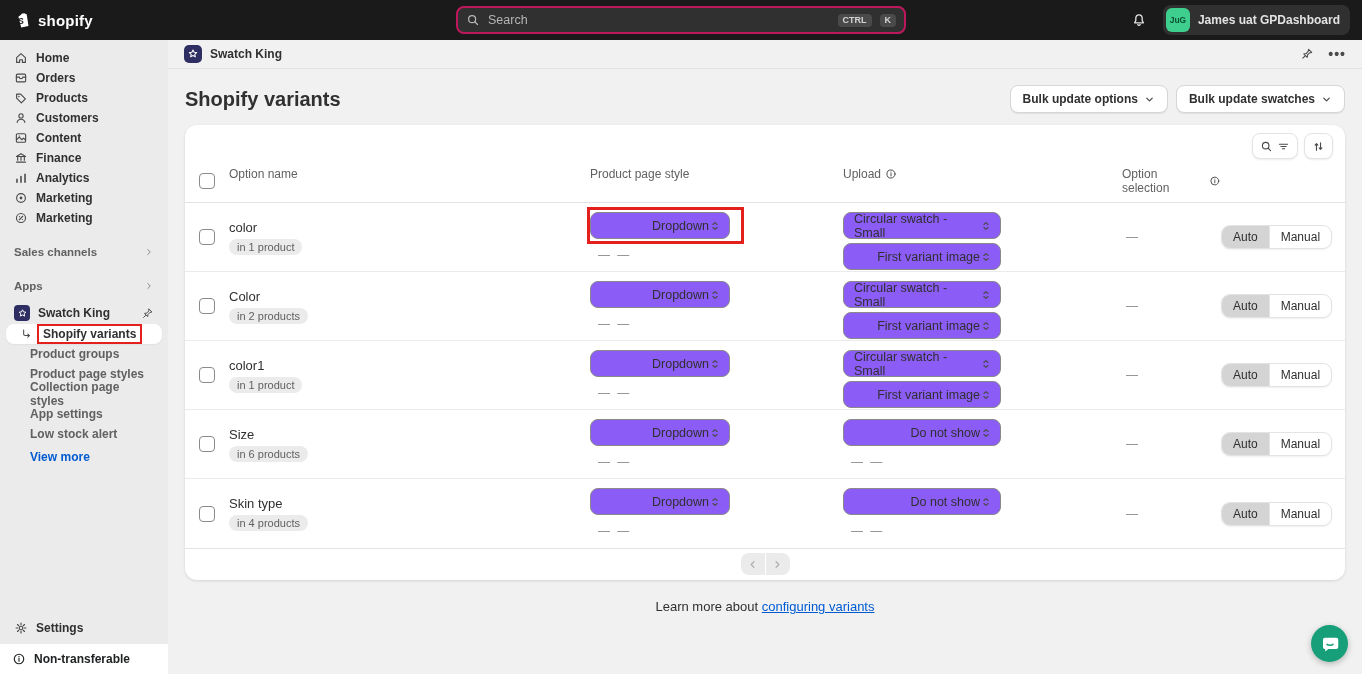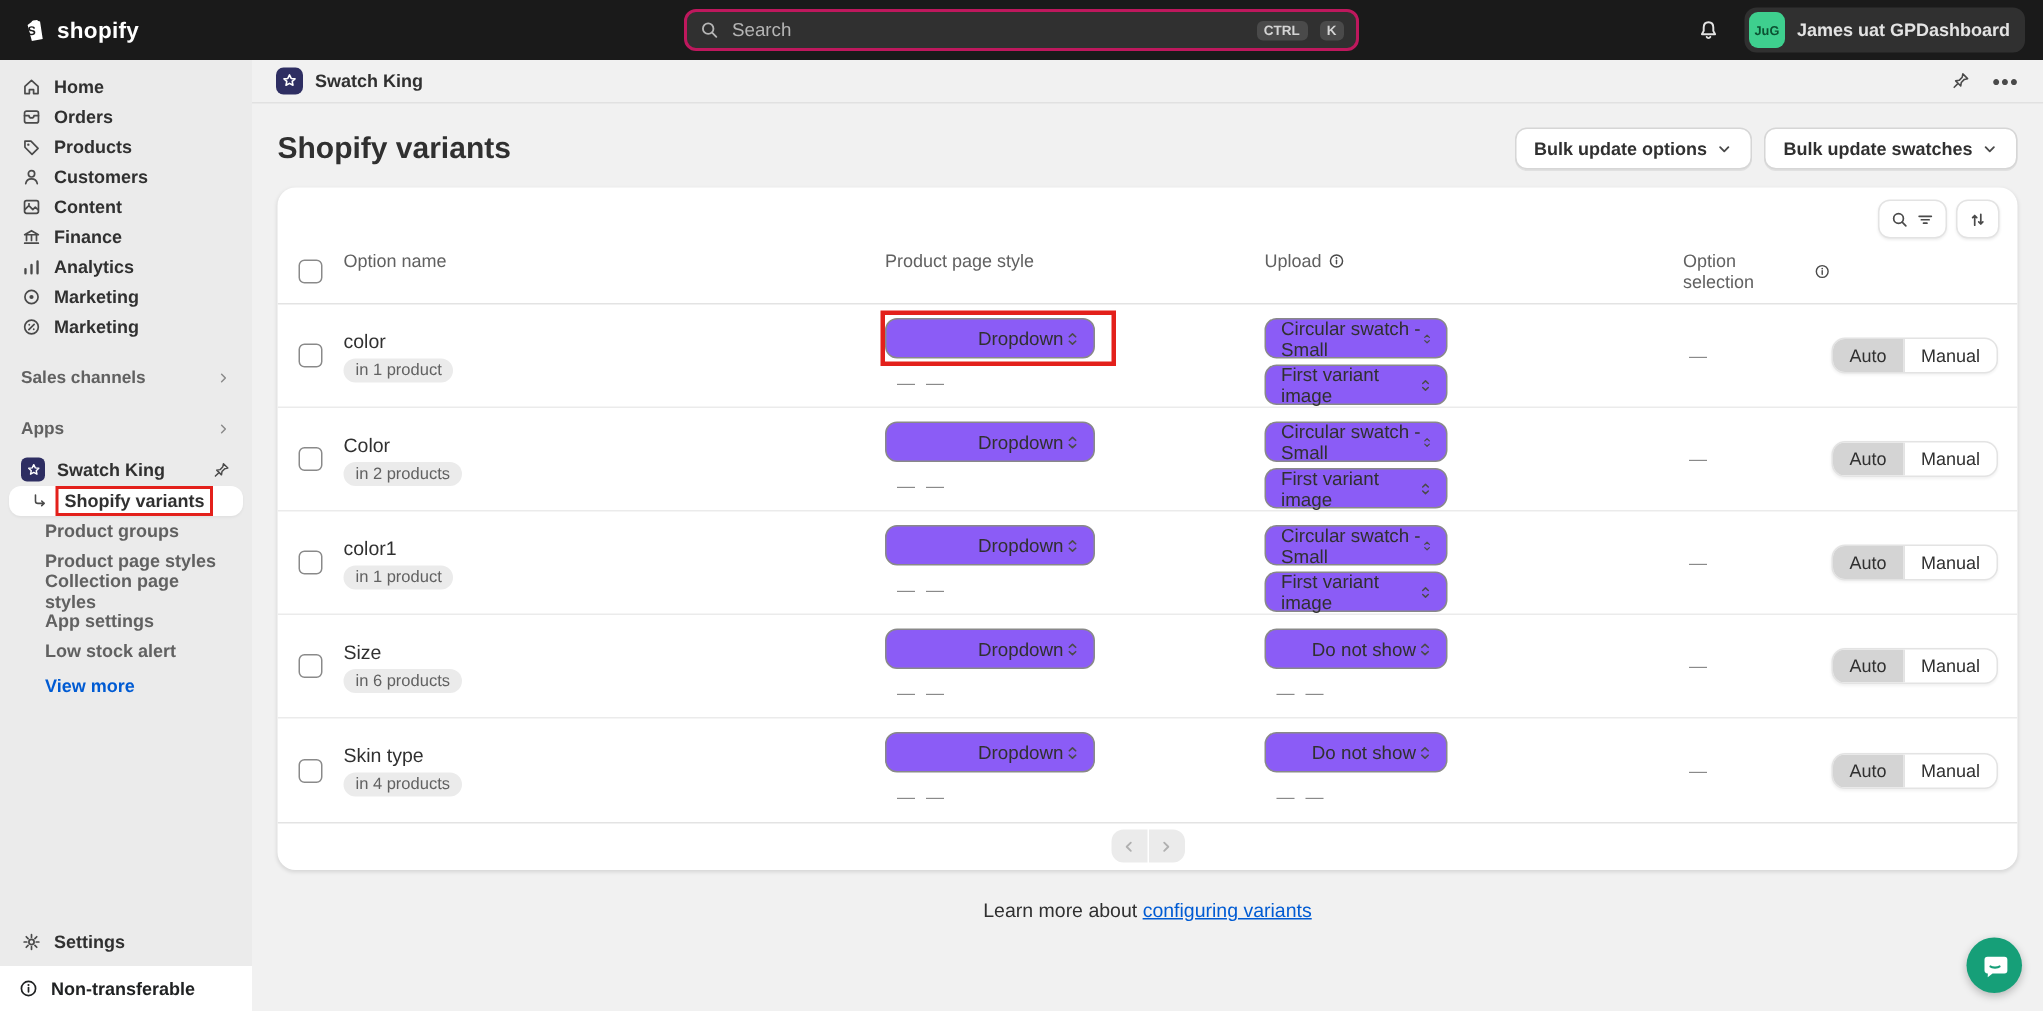--- a/index.html
+++ b/index.html
@@ -63,21 +63,21 @@
   .cb { width:16px; height:16px; border:1px solid #8a8a8a; border-radius:4px; background:#fff; margin-left:14px; cursor:pointer; }
   .trow { border-bottom:1px solid #ebebeb; height:69px; }
   .trow:last-child { border-bottom:none; }
   .cell-cb { align-self:center; }
   .cell-name { align-self:center; display:flex; flex-direction:column; gap:4px; }
   .optname { font-size:13px; color:#303030; }
   .badge { background:#ebebeb; color:#616161; font-size:11px; border-radius:8px; padding:2px 8px; width:fit-content; }
   .cell-styles { padding-top:9px; display:flex; flex-direction:column; gap:4px; }
   .select { width:140px; height:27px; background:#8b5cf6; border:1px solid #898989; border-radius:8px; display:flex; align-items:center; justify-content:flex-end; padding:0 8px 0 10px; font-size:12.5px; color:#303030; cursor:pointer; }
   .select .ico { color:#4a4a4a; }
-  .sel-col { width:122px; }
+  .sel-col { width:158px; }
   .dashes { color:#8a8a8a; font-size:12px; letter-spacing:2px; padding:5px 0 0 8px; }
   .red-wrap { position:relative; width:fit-content; }
   .red-wrap::after { content:""; position:absolute; top:-5px; left:-3px; right:-14px; bottom:-5px; border:3px solid #e3201b; pointer-events:none; }
   .cell-upload { align-self:center; color:#8a8a8a; font-size:12px; padding-left:4px; }
   .cell-sel { align-self:center; }
   .segmented { display:flex; width:fit-content; border:1px solid #e3e3e3; border-radius:9px; overflow:hidden; background:#fff; box-shadow:0 1px 2px rgba(0,0,0,.06); }
   .seg { font-size:12px; font-weight:400; color:#303030; padding:4px 11px; cursor:pointer; }
   .seg.on { background:#d4d4d4; }
   .seg.off { border-left:1px solid #e3e3e3; }
 

